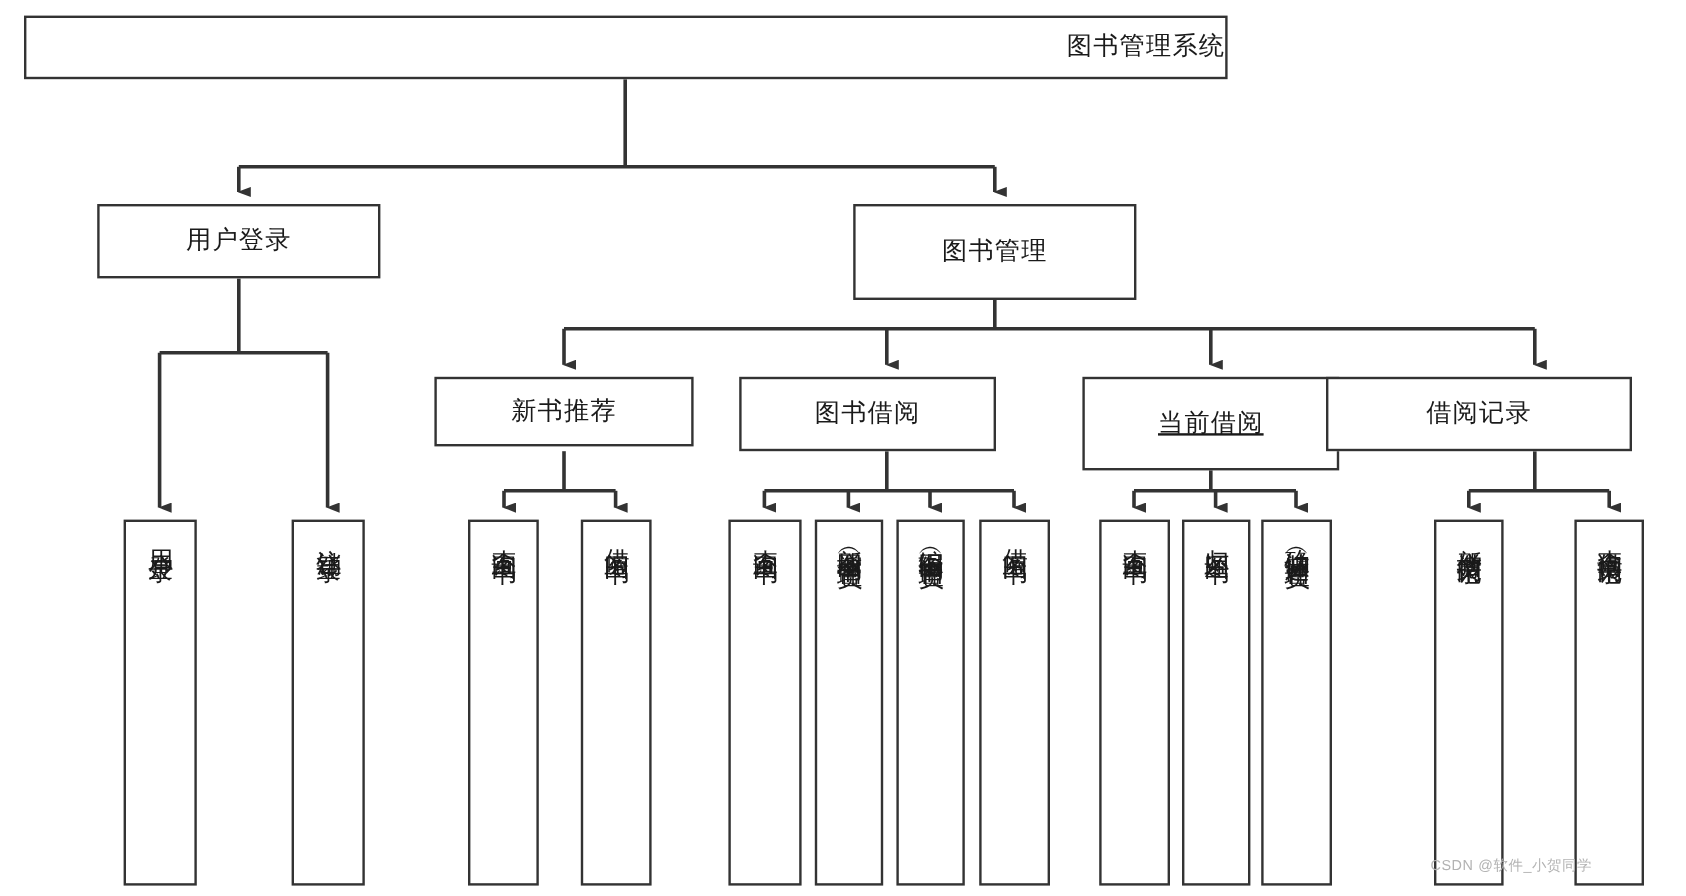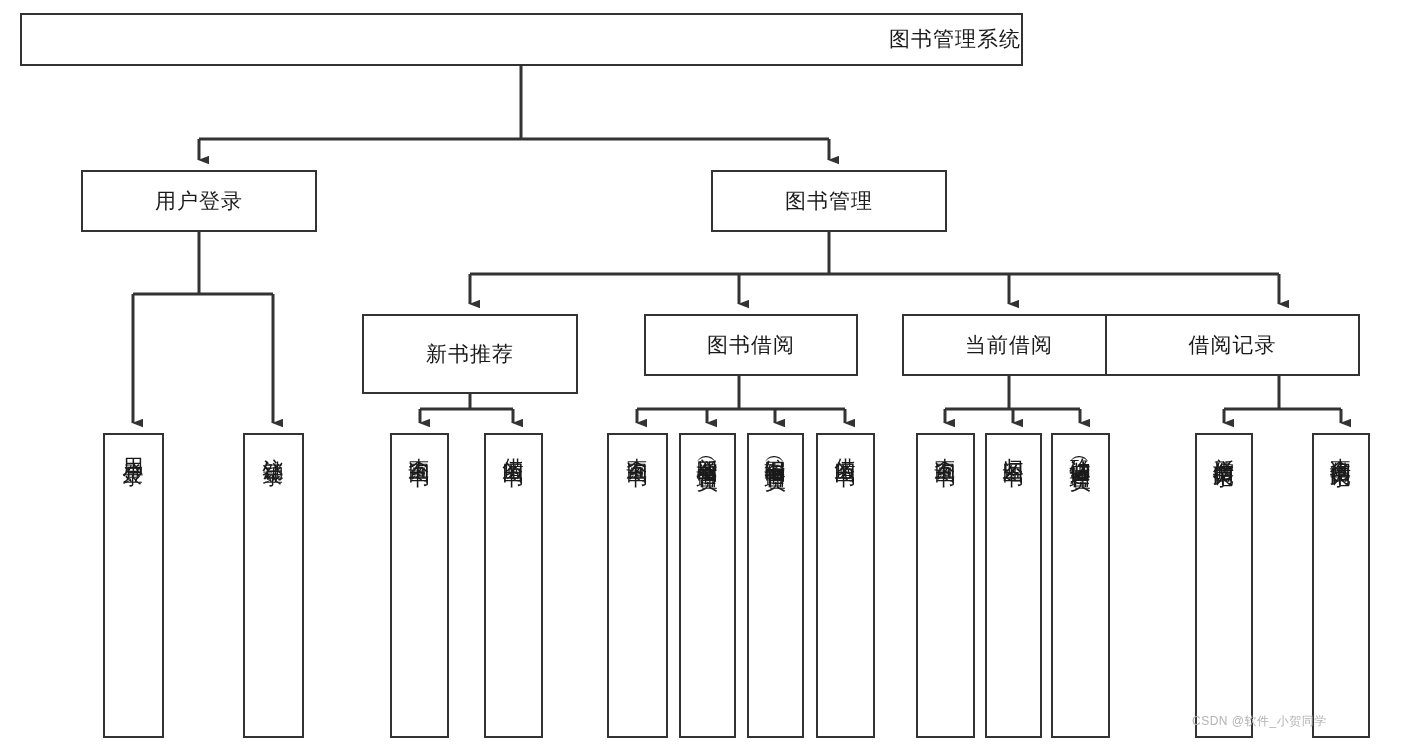--- a/index.html
+++ b/index.html
@@ -120,31 +120,31 @@
     </g>
   </svg>
 
   <div class="node node-h" style="left:20px;top:13px;width:1003px;height:53px;justify-content:flex-end;">
     <span class="label">图书管理系统</span>
   </div>
 
   <div class="node node-h" style="left:81px;top:170px;width:236px;height:62px;">
     <span class="label">用户登录</span>
   </div>
-  <div class="node node-h" style="left:711px;top:170px;width:236px;height:62px;">
+  <div class="node node-h" style="left:711px;top:170px;width:236px;height:80px;">
     <span class="label">图书管理</span>
   </div>
 
-  <div class="node node-h" style="left:362px;top:314px;width:216px;height:80px;">
+  <div class="node node-h" style="left:362px;top:314px;width:216px;height:58px;">
     <span class="label">新书推荐</span>
   </div>
-  <div class="node node-h" style="left:644px;top:314px;width:214px;height:62px;">
+  <div class="node node-h" style="left:616px;top:314px;width:214px;height:62px;">
     <span class="label">图书借阅</span>
   </div>
-  <div class="node node-h" style="left:902px;top:314px;width:214px;height:62px;">
+  <div class="node node-h" style="left:902px;top:314px;width:214px;height:78px;text-decoration:underline;">
     <span class="label">当前借阅</span>
   </div>
   <div class="node node-h" style="left:1105px;top:314px;width:255px;height:62px;">
     <span class="label">借阅记录</span>
   </div>
 
   <div class="node node-v" style="left:103px;top:433px;width:61px;height:305px;">
     <span class="label">用户登录</span>
   </div>
   <div class="node node-v" style="left:243px;top:433px;width:61px;height:305px;">

